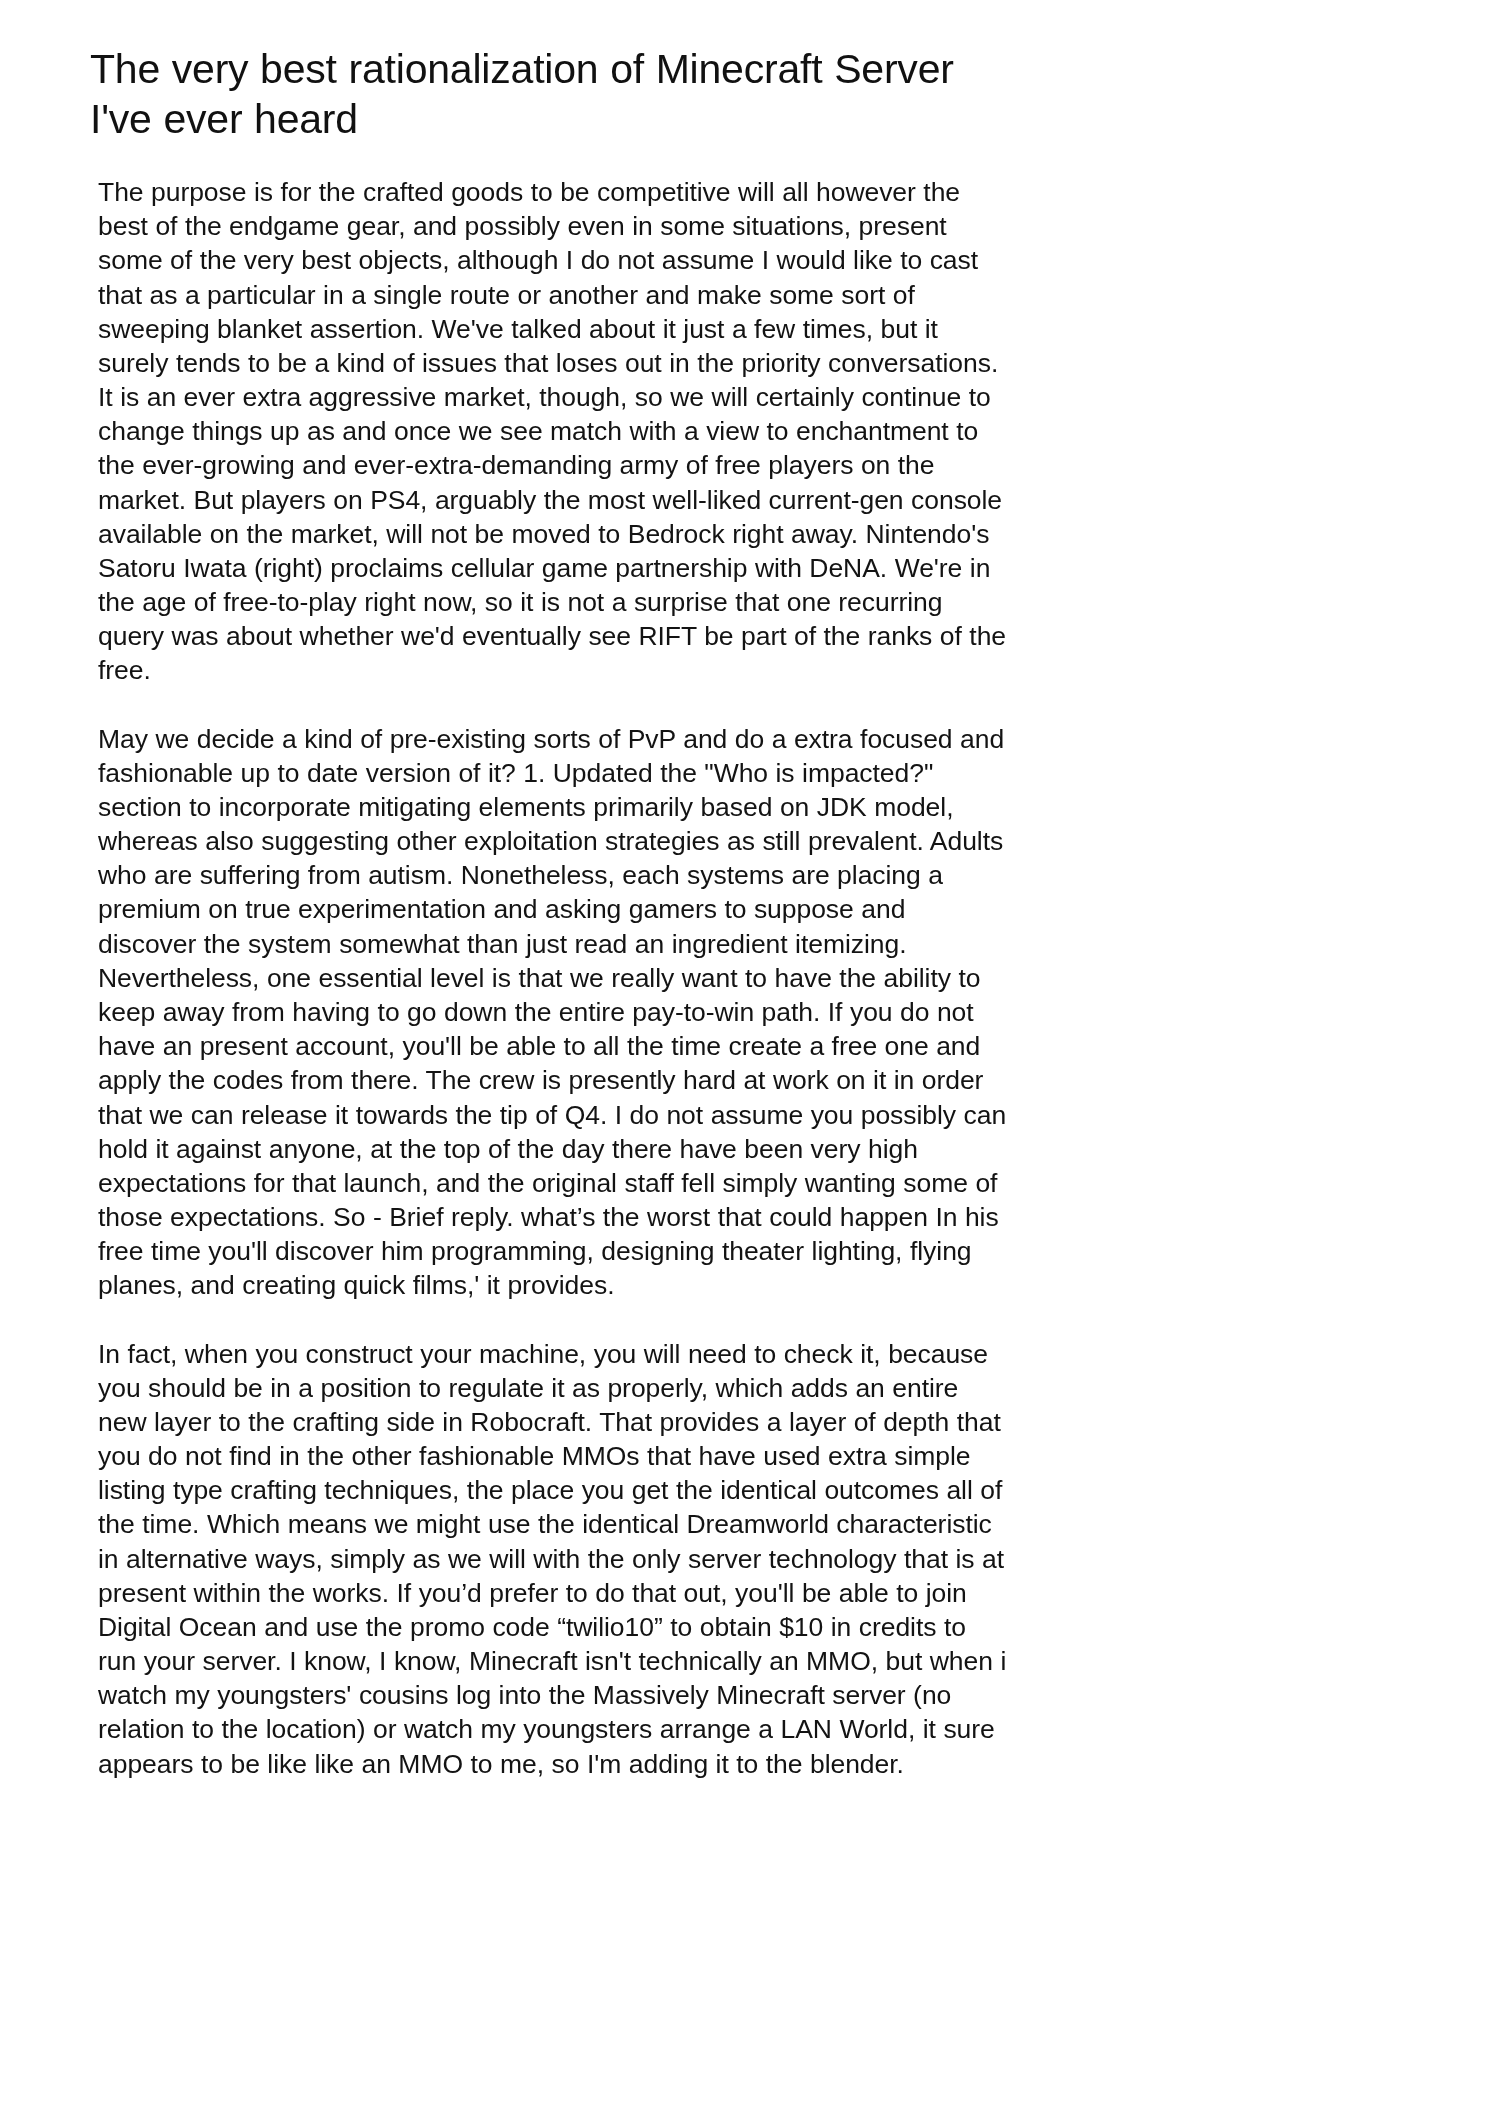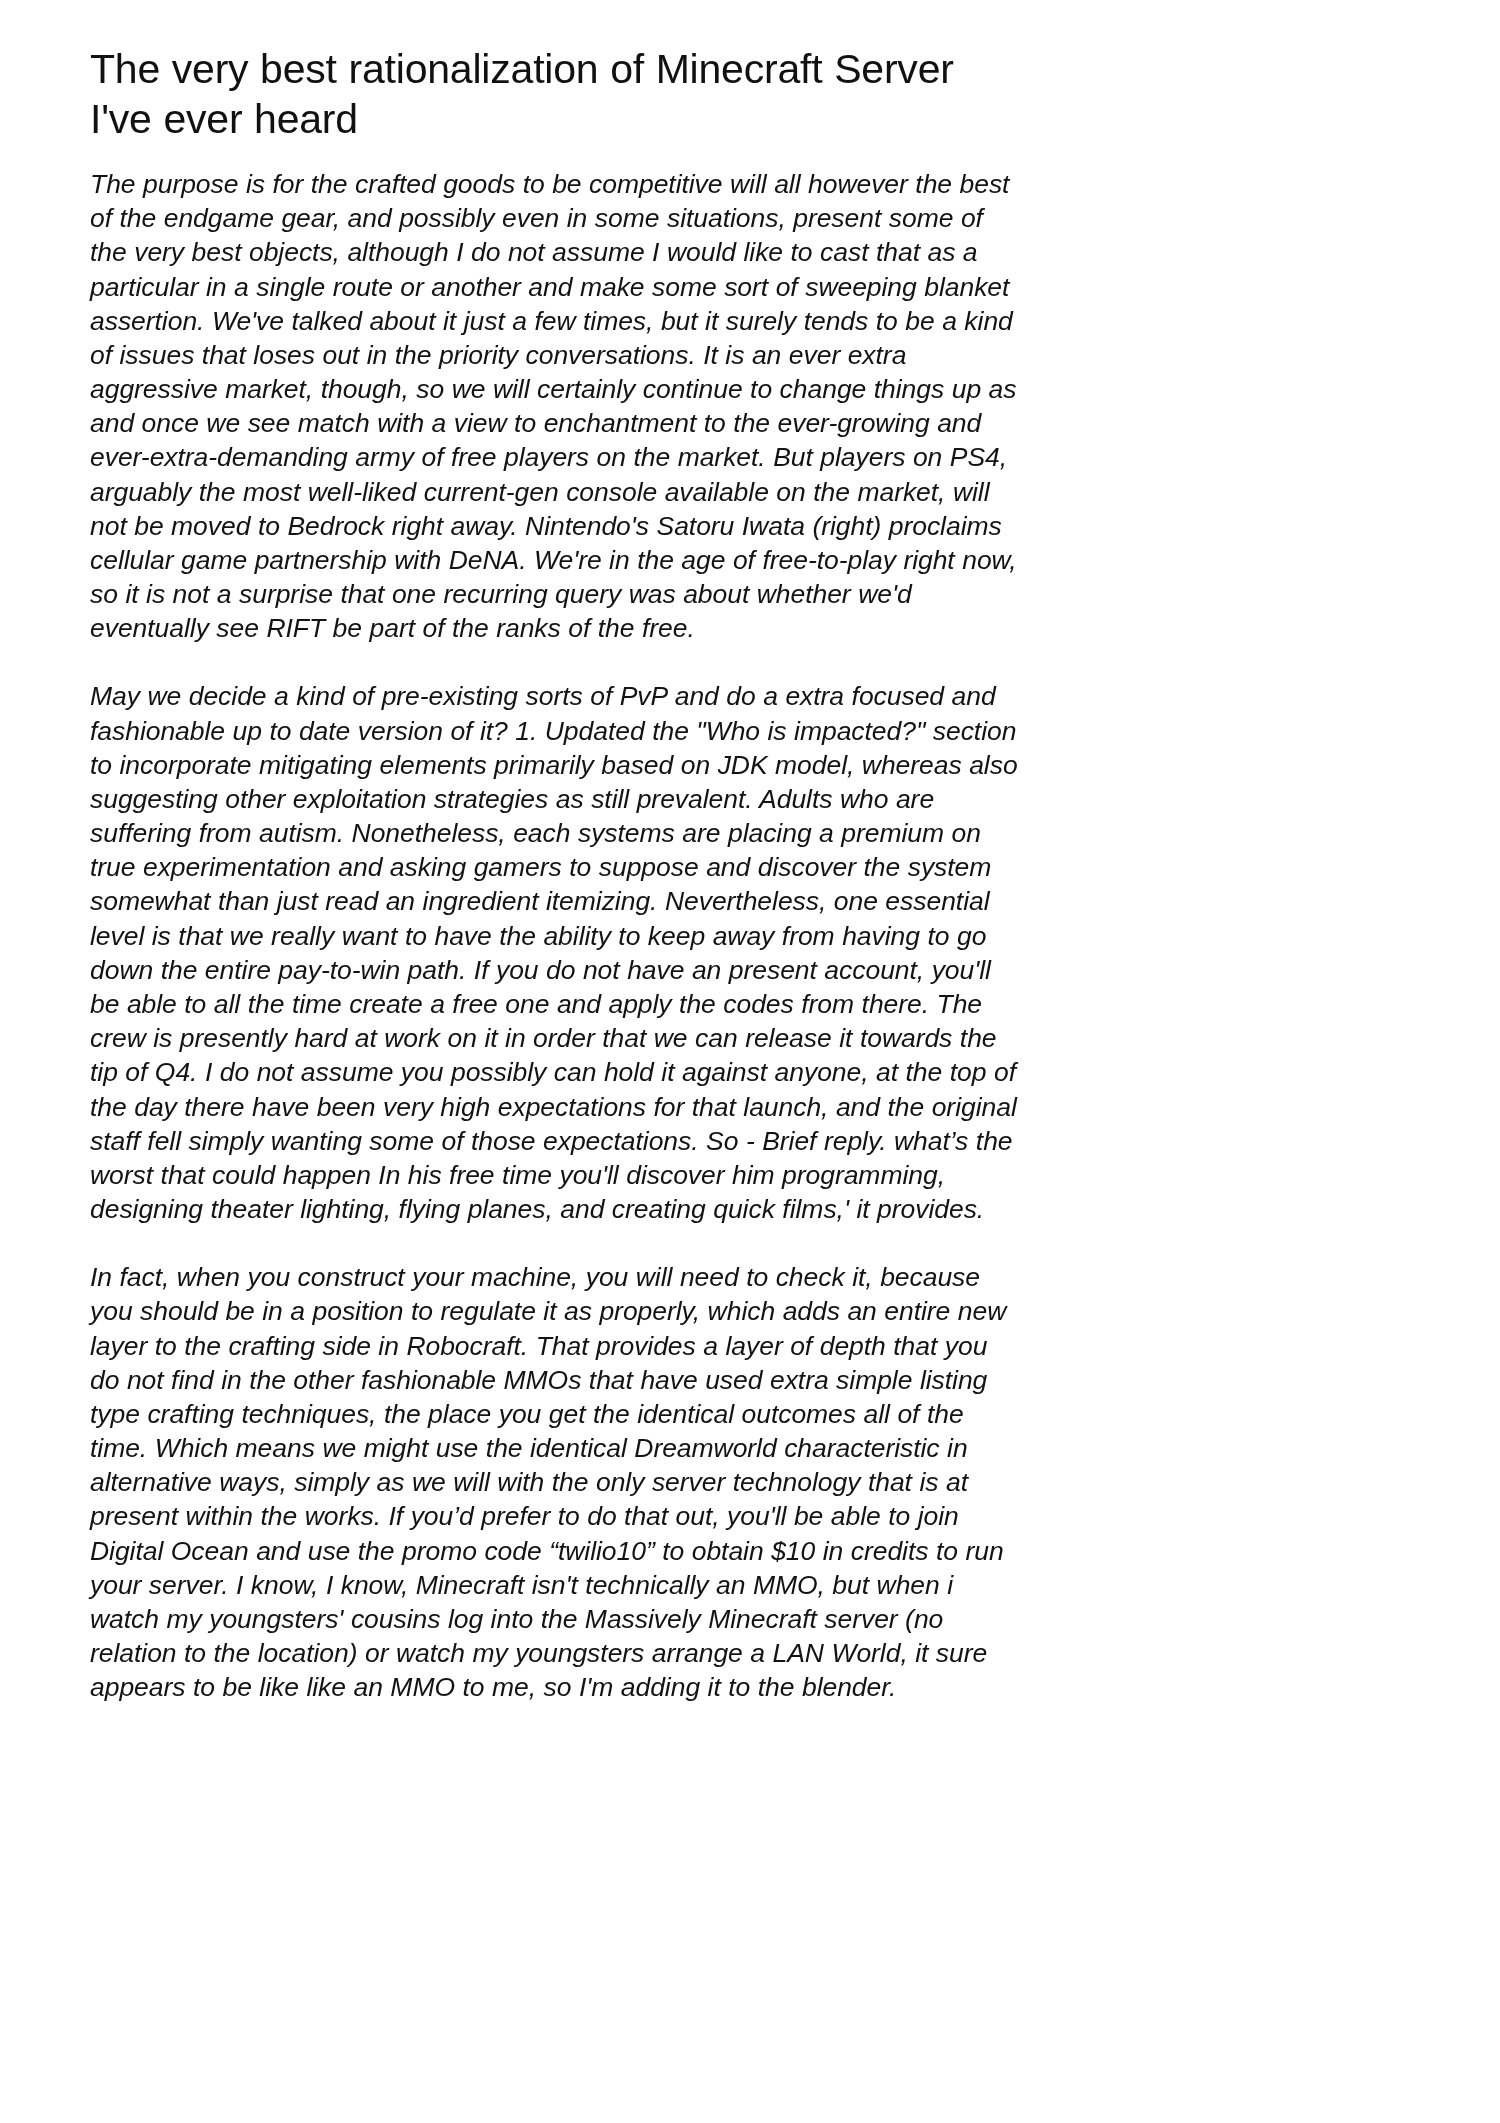--- a/index.html
+++ b/index.html
@@ -35,23 +35,22 @@
     font-size: 41px;
     line-height: 1.22;
     font-weight: 400;
     letter-spacing: -0.2px;
     color: #111111;
     font-family: "Liberation Sans", "DejaVu Sans", sans-serif;
     font-stretch: condensed;
     word-spacing: 0.5px;
   }
   .article-body {
-    margin: 0;
+    margin: 8px;
     padding-top: 23px;
-    font-style: italic;
   }
   .article-body p {
     margin: 0 0 34px 0;
     font-size: 26.5px;
     line-height: 1.29;
     font-weight: 400;
     color: #131313;
     text-align: left;
     letter-spacing: -0.05px;
     word-spacing: 0.2px;

